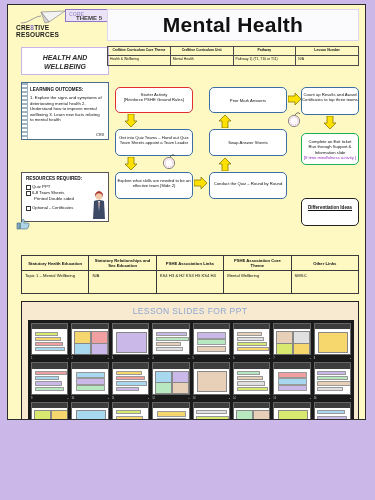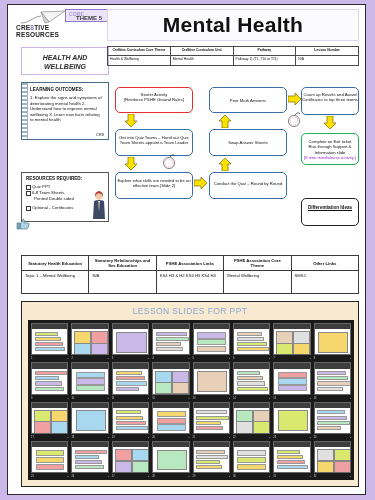--- a/index.html
+++ b/index.html
@@ -2,22 +2,22 @@
 <html><head>
 <meta charset="utf-8">
 <style>
   html,body{margin:0;padding:0;}
   body{
     width:375px;height:500px;overflow:hidden;
     background:#cbb8e8;
     font-family:"Liberation Sans",sans-serif;
   }
   .page{
-    position:absolute;left:7px;top:4px;width:359px;height:491px;
-    background:#ffffff;border:1px solid #2b2b2b;box-sizing:border-box;
+    position:absolute;left:7px;top:4px;width:359px;height:416px;
+    background:#fef9c3;border:1px solid #2b2b2b;box-sizing:border-box;
     overflow:hidden;
   }
   
   .hdr{position:absolute;left:0;top:0;width:100%;height:38px;}
   .logo-wrap{position:absolute;left:5px;top:3px;width:72px;height:33px;}
   .plane{position:absolute;left:6px;top:2px;width:58px;height:16px;}
   .logo-txt{position:absolute;left:3px;top:17px;font-size:6.5px;font-weight:bold;
     letter-spacing:.2px;line-height:6.5px;color:#1b1b1b;}
   .logo-txt .hl{color:#8a74c9;}
   .core-badge{position:absolute;left:57px;top:4px;width:45px;height:13px;

